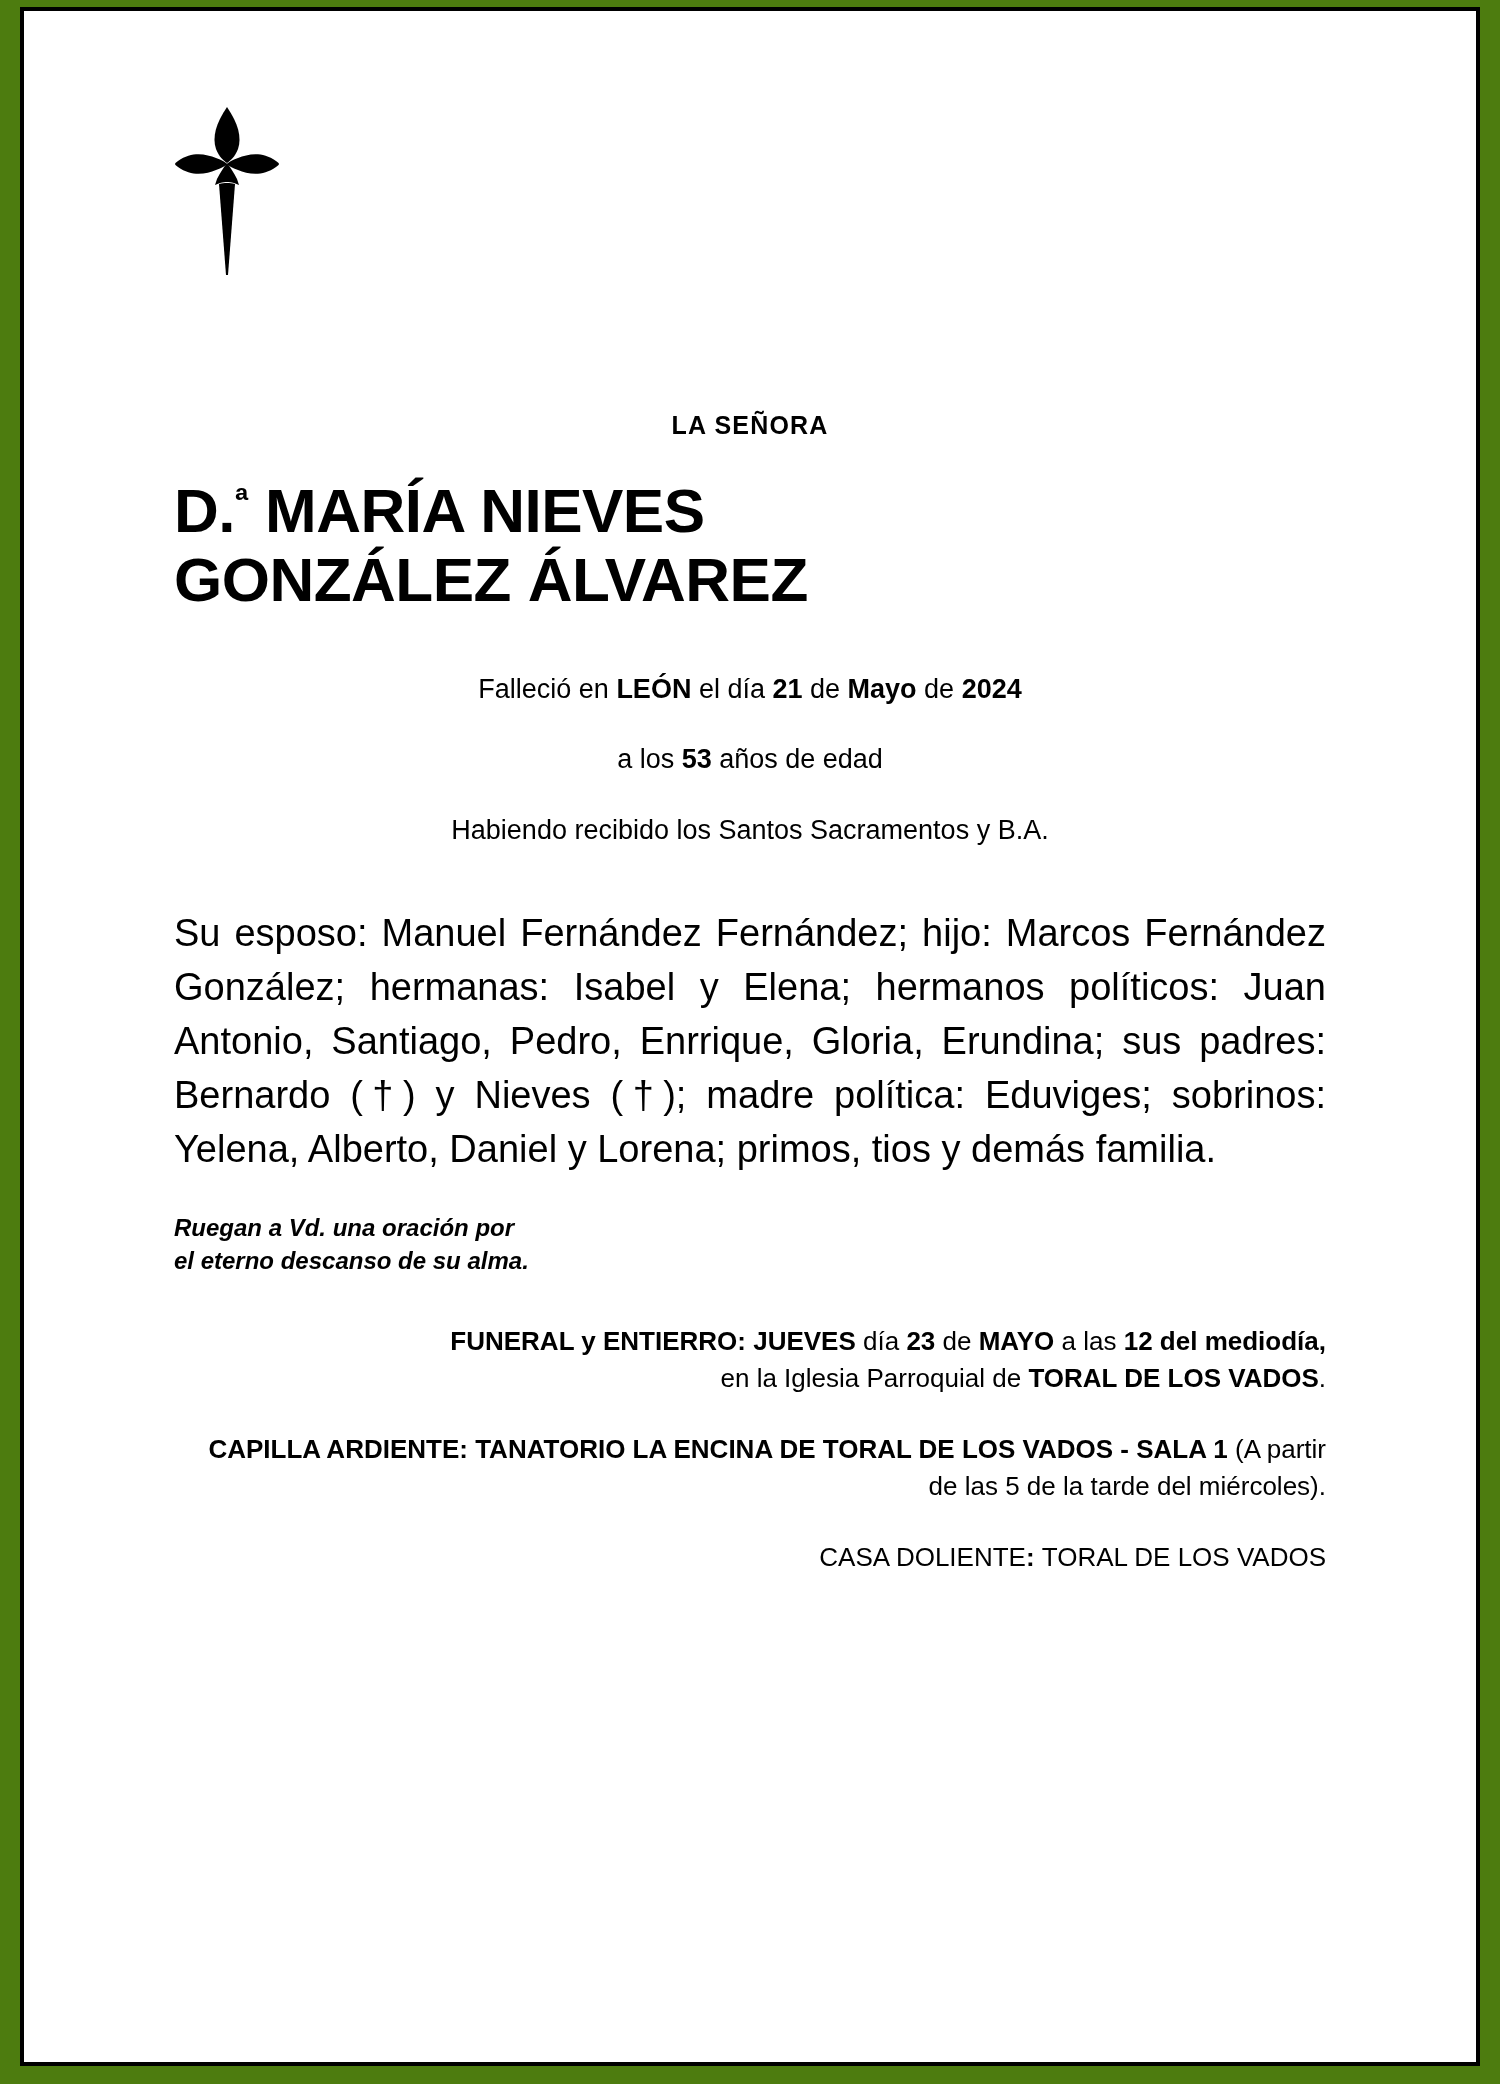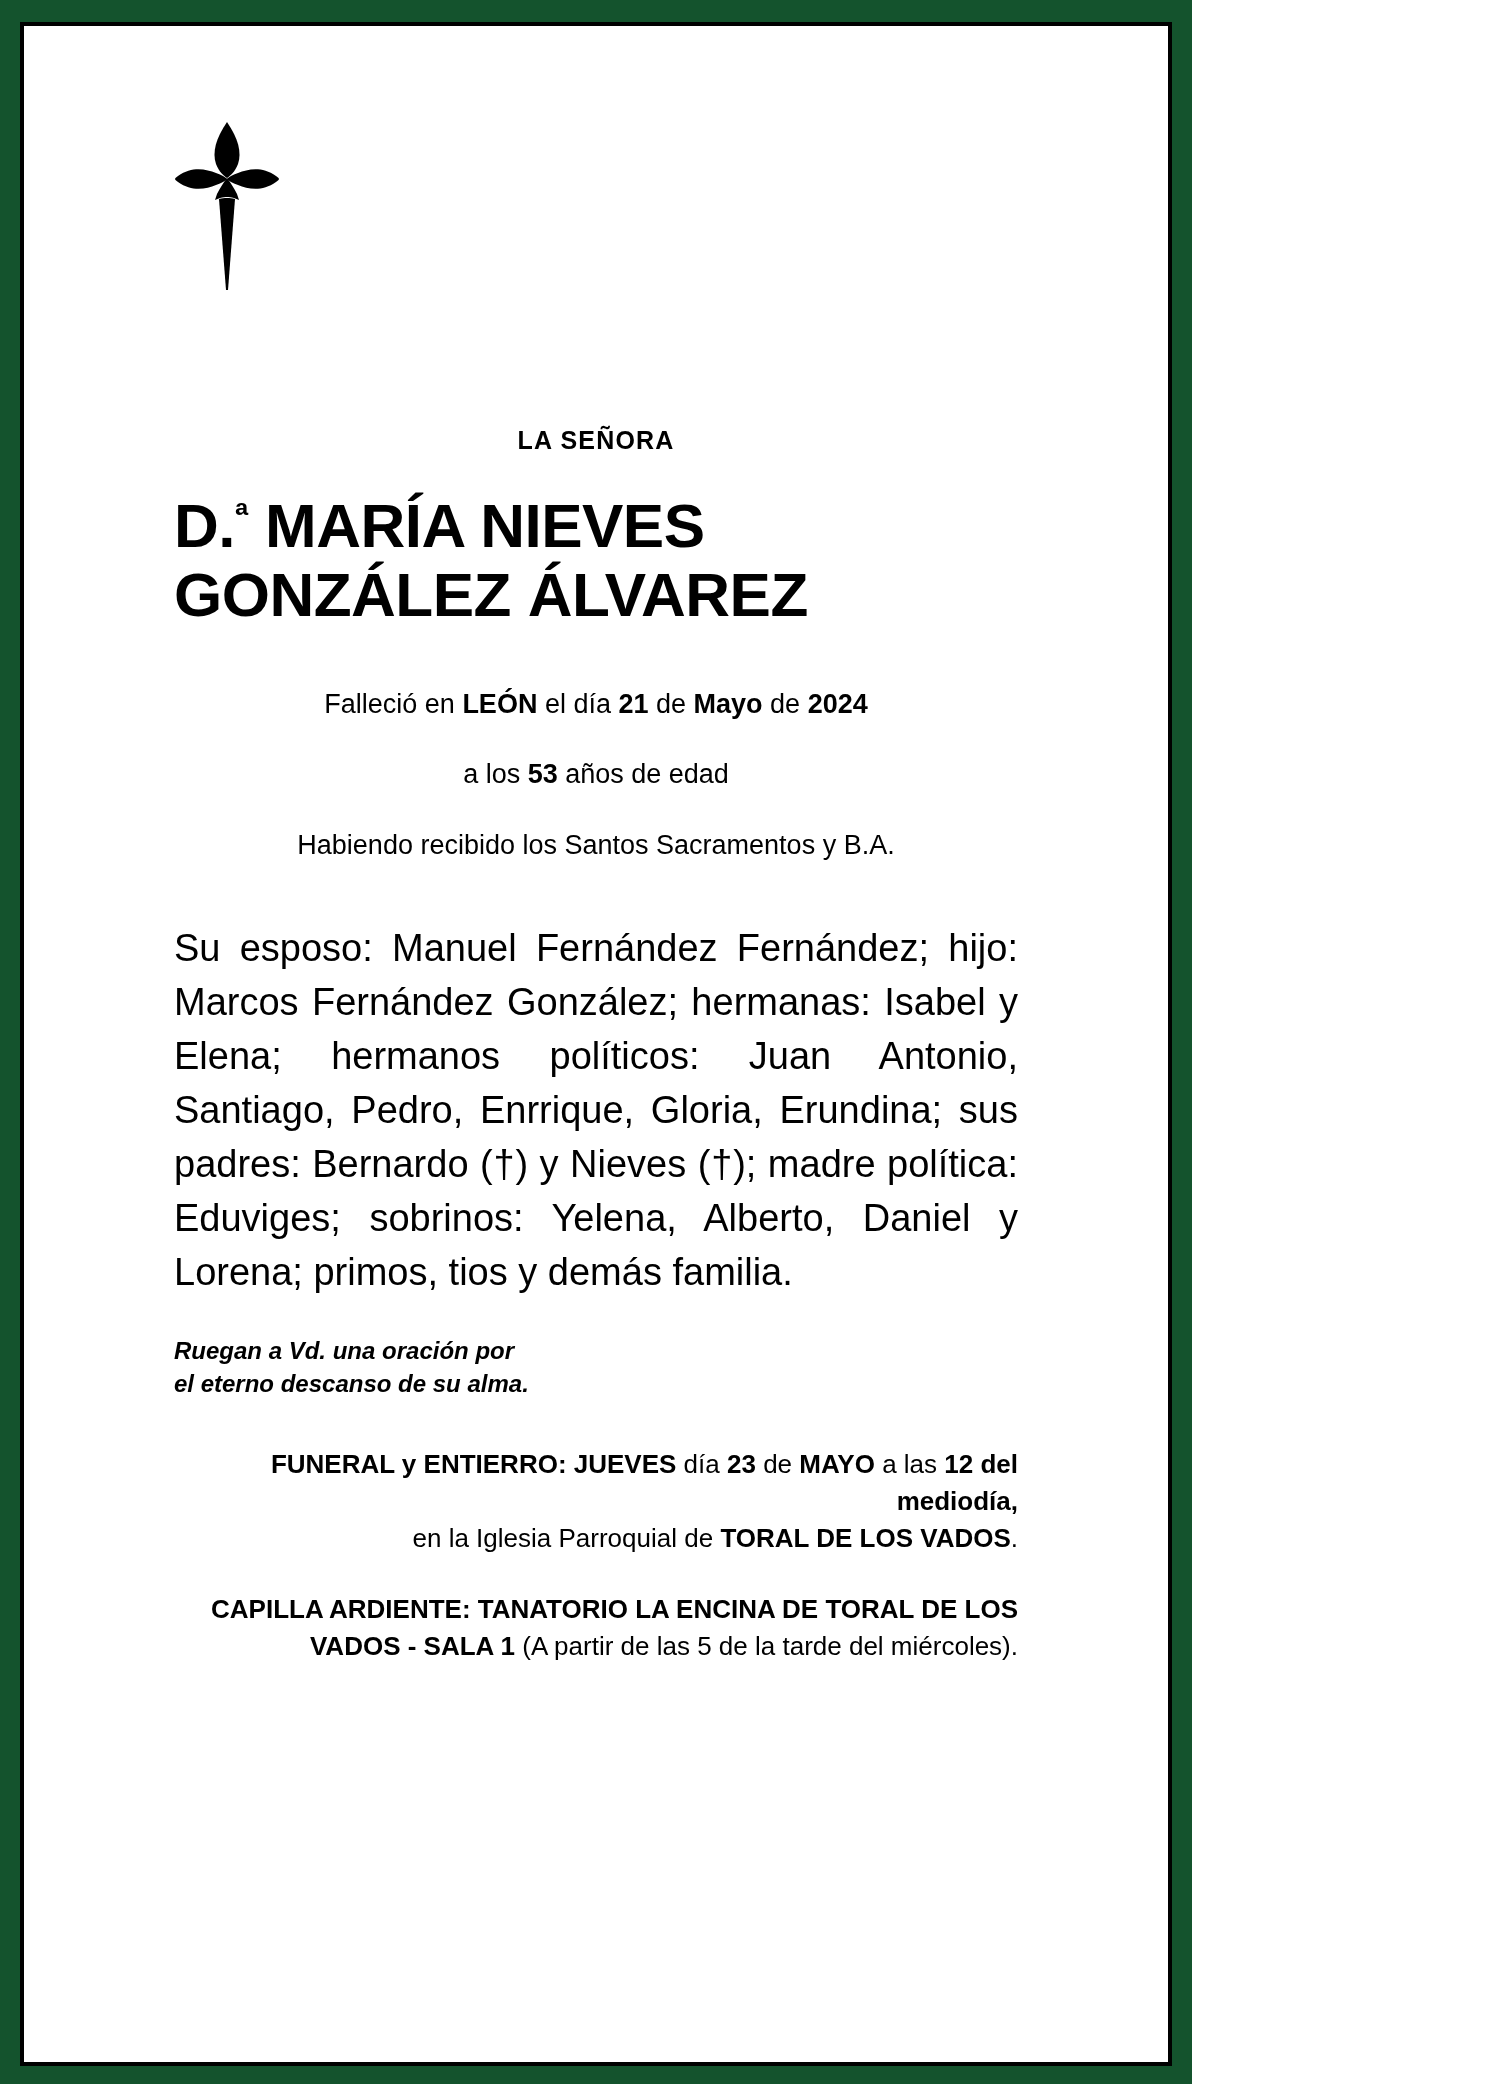--- a/index.html
+++ b/index.html
@@ -13,24 +13,24 @@
     height: 2084px;
     font-family: "Liberation Sans", sans-serif;
     color: #000000;
     -webkit-font-smoothing: antialiased;
   }
 
   
   #notice-page {
     position: relative;
     box-sizing: border-box;
-    width: 1192px;
+    width: 1500px;
     height: 2084px;
-    background: #14532d;
-    padding: 22px 20px 18px 20px;
+    background: #4d7c0f;
+    padding: 7px 20px 18px 20px;
   }
   #notice-inner {
     position: relative;
     box-sizing: border-box;
     width: 100%;
     height: 100%;
     background: #ffffff;
     border: 4px solid #000000;
     padding: 0;
     overflow: hidden;
@@ -168,16 +168,17 @@
 
       <div class="prayer-block">
         <span>Ruegan a Vd. una oración por</span><br>
         <span>el eterno descanso de su alma.</span>
       </div>
 
       <div class="service-block"><b>FUNERAL y ENTIERRO:</b><span>  </span><b>JUEVES</b><span> día  </span><b>23</b><span> de </span><b>MAYO</b><span> a las </span><b>12 del mediodía,</b><br><span>en la Iglesia Parroquial de </span><b>TORAL DE LOS VADOS</b><span>.</span></div>
 
       <div class="service-block"><b>CAPILLA ARDIENTE: TANATORIO LA ENCINA DE TORAL DE LOS VADOS - SALA 1</b><span> (A partir de las 5 de la tarde del miércoles).</span></div>
 
+      <div class="service-block"><span>CASA DOLIENTE</span><b>: </b><span>TORAL DE LOS VADOS</span></div>
 
     </div>
   </div>
 </div>
 
 </body></html>

